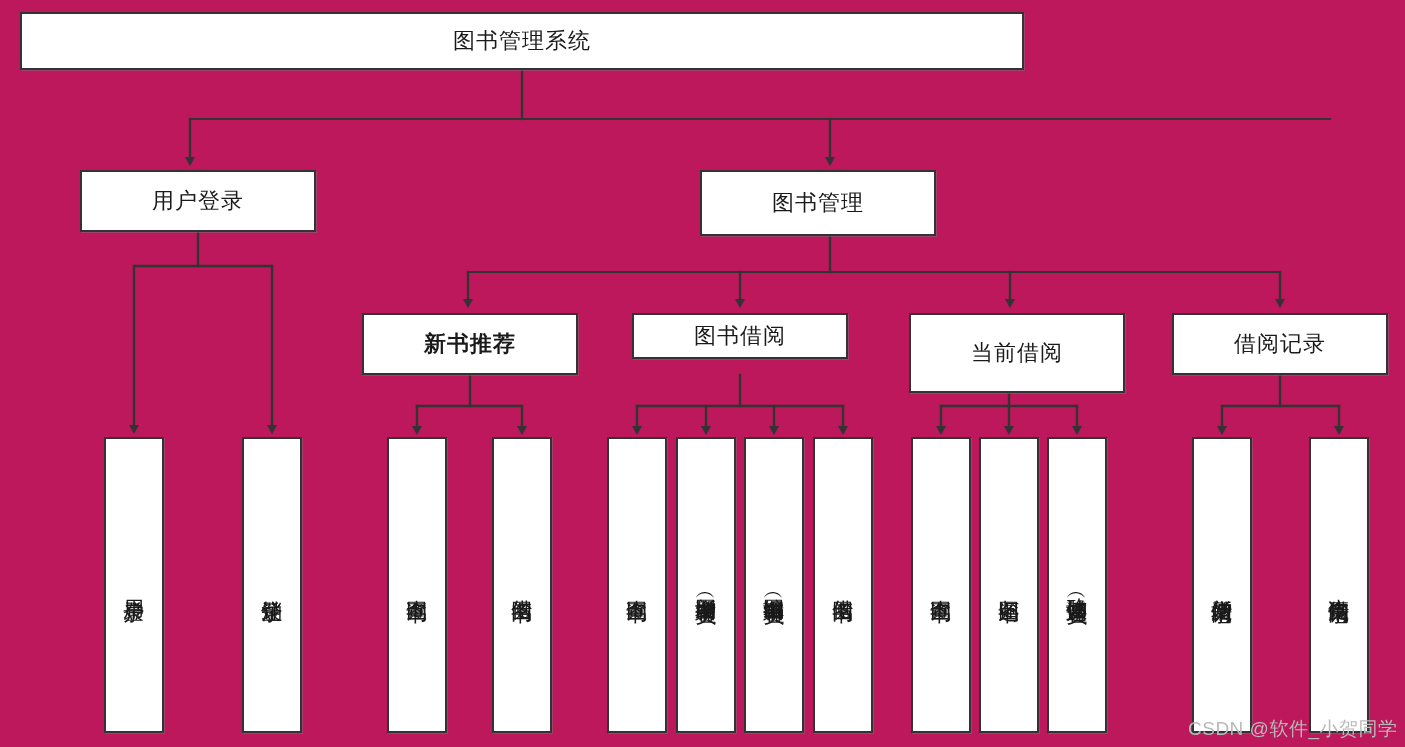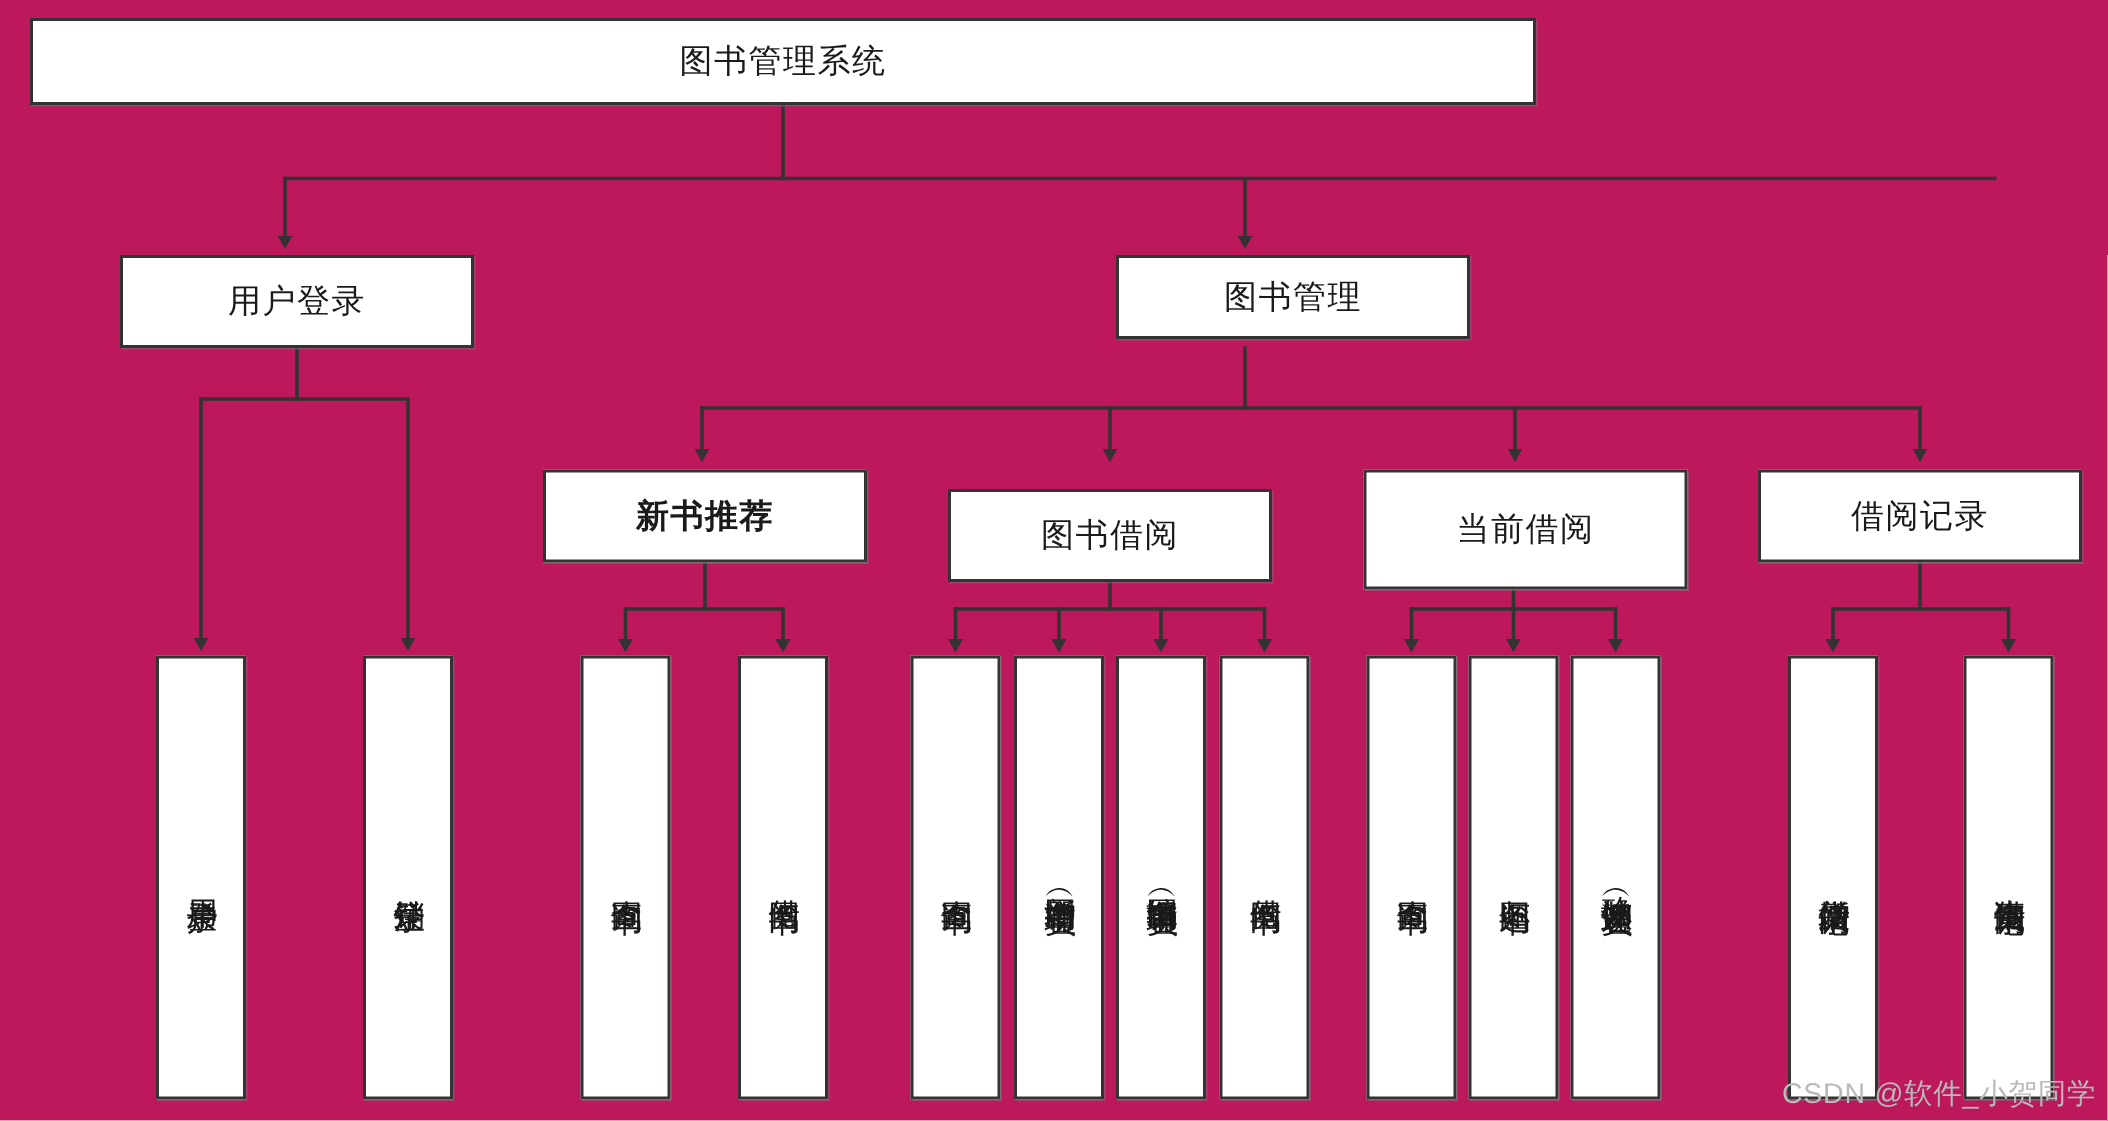--- a/index.html
+++ b/index.html
@@ -119,28 +119,28 @@
     </g>
   </svg>
 
   <div class="node horiz" style="left:20px; top:12px; width:1004px; height:58px;">
     <span>图书管理系统</span>
   </div>
 
   <div class="node horiz" style="left:80px; top:170px; width:236px; height:62px;">
     <span>用户登录</span>
   </div>
-  <div class="node horiz" style="left:744px; top:170px; width:236px; height:56px;">
+  <div class="node horiz" style="left:700px; top:170px; width:236px; height:66px;">
     <span>图书管理</span>
   </div>
 
   <div class="node horiz" style="left:362px; top:313px; width:216px; height:62px;font-weight:bold;">
     <span>新书推荐</span>
   </div>
-  <div class="node horiz" style="left:632px; top:326px; width:216px; height:62px;text-align:center;">
+  <div class="node horiz" style="left:632px; top:313px; width:216px; height:46px;text-align:center;">
     <span>图书借阅</span>
   </div>
   <div class="node horiz" style="left:874px; top:313px; width:216px; height:80px;margin-left:35px;">
     <span>当前借阅</span>
   </div>
   <div class="node horiz" style="left:1172px; top:313px; width:216px; height:62px;">
     <span>借阅记录</span>
   </div>
 
   <div class="node vert" style="left:104px; top:437px; width:60px; height:296px;">

